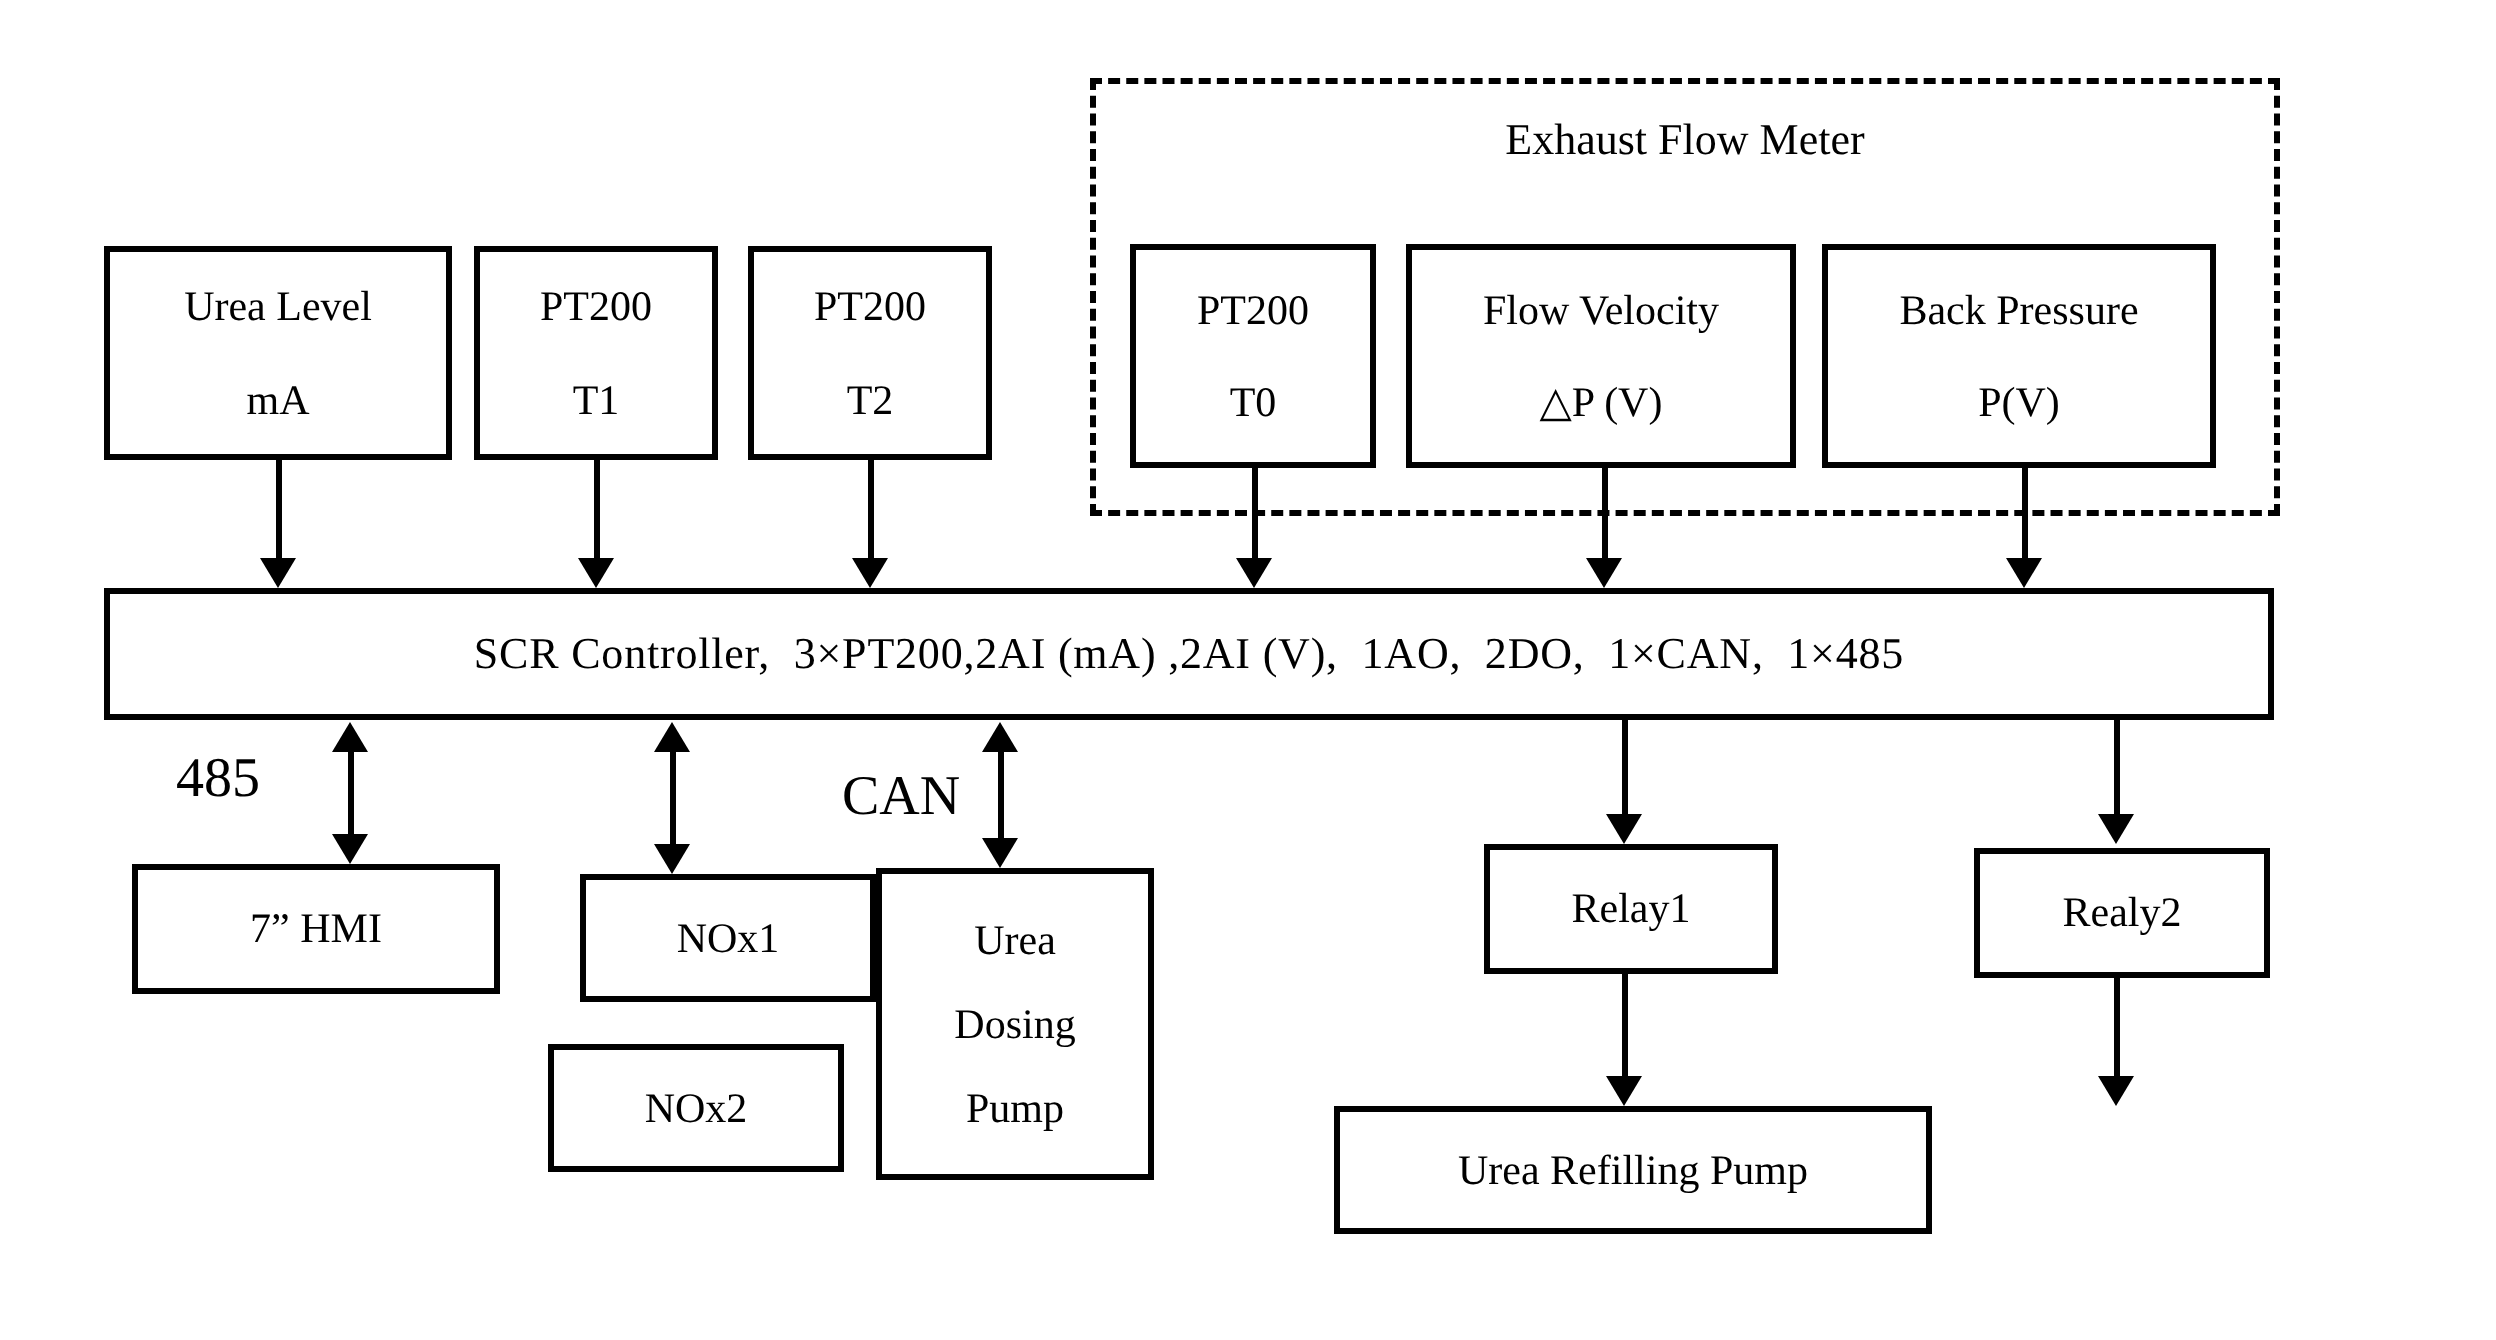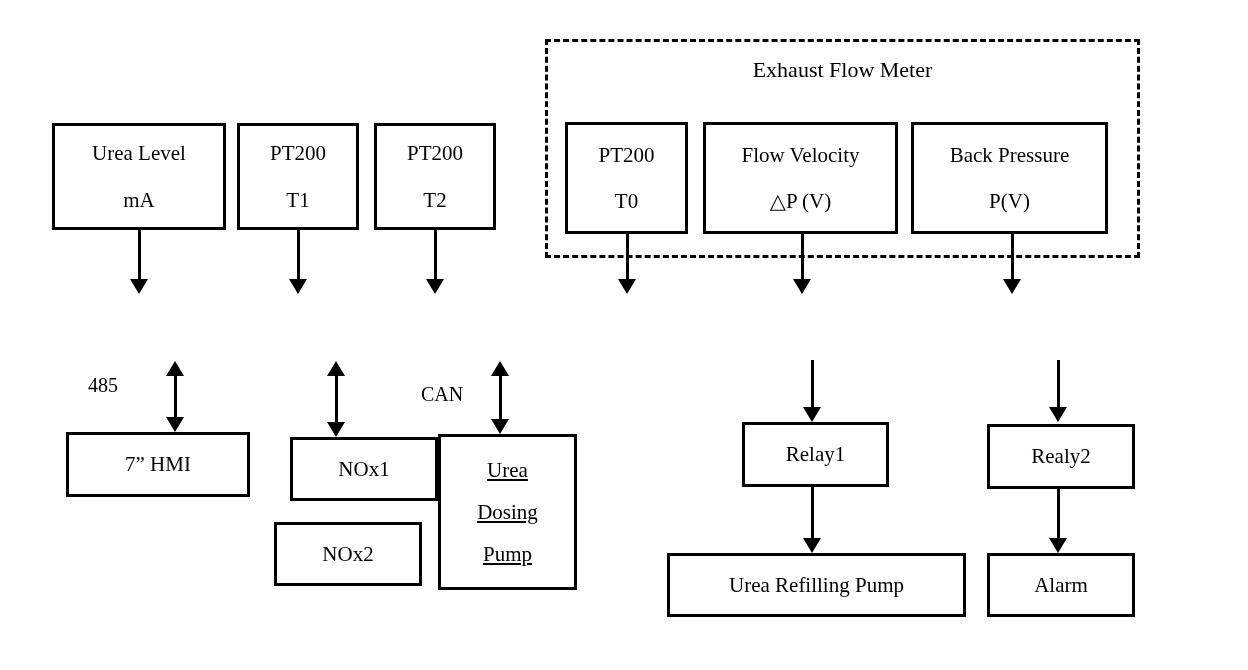--- a/index.html
+++ b/index.html
@@ -46,21 +46,21 @@
     display:flex;align-items:center;justify-content:center;
     box-sizing:border-box;
   }
   .scr-label{
     font-size:22px;
     white-space:pre;
     letter-spacing:0.4px;
   }
   .bus-label{
     position:absolute;
-    font-size:20px;
+    font-size:28px;
   }
   
   .arr{position:absolute;width:18px;}
   .arr .shaft{
     position:absolute;left:50%;width:3px;margin-left:-1.5px;
     background:#000;top:0;bottom:0;
   }
   .arr.down .shaft{bottom:12px;}
   .arr.both .shaft{top:12px;bottom:12px;}
   .head{
@@ -122,20 +122,23 @@
     </div>
   <div class="arr down" style="left:793px;top:234px;height:60px;">
       <span class="shaft"></span>
       <span class="head head-down"></span>
     </div>
   <div class="arr down" style="left:1003px;top:234px;height:60px;">
       <span class="shaft"></span>
       <span class="head head-down"></span>
     </div>
 
+  <div class="scr-bar">
+    <span class="scr-label">SCR Controller,  3×PT200,2AI (mA) ,2AI (V),  1AO,  2DO,  1×CAN,  1×485</span>
+  </div>
 
   <div class="bus-label" style="left:88px;top:374px;">485</div>
   <div class="bus-label" style="left:381px;top:383px;margin-left:40px;">CAN</div>
 
   <div class="arr both" style="left:166px;top:361px;height:71px;">
       <span class="shaft"></span>
       <span class="head head-up"></span>
       <span class="head head-down"></span>
     </div>
   <div class="arr both" style="left:327px;top:361px;height:76px;">
@@ -168,31 +171,28 @@
 
   <div class="box" style="left:66px;top:432px;width:184px;height:65px;">
     <span>7” HMI</span>
   </div>
   <div class="box" style="left:274px;top:437px;width:148px;height:64px;margin-left:16px;">
     <span>NOx1</span>
   </div>
   <div class="box" style="left:274px;top:522px;width:148px;height:64px;">
     <span>NOx2</span>
   </div>
-  <div class="box gap3" style="left:438px;top:434px;width:139px;height:156px;text-decoration:underline;">
+  <div class="box gap3" style="left:438px;top:434px;width:139px;height:156px;">
     <span>Urea</span>
     <span>Dosing</span>
     <span>Pump</span>
   </div>
   <div class="box" style="left:742px;top:422px;width:147px;height:65px;">
     <span>Relay1</span>
   </div>
   <div class="box" style="left:987px;top:424px;width:148px;height:65px;">
     <span>Realy2</span>
   </div>
   <div class="box" style="left:667px;top:553px;width:299px;height:64px;">
     <span>Urea Refilling Pump</span>
   </div>
-  <div class="box" style="left:987px;top:553px;width:148px;height:64px;">
-    <span>Alarm</span>
-  </div>
 
 </div>
 
 </body></html>

